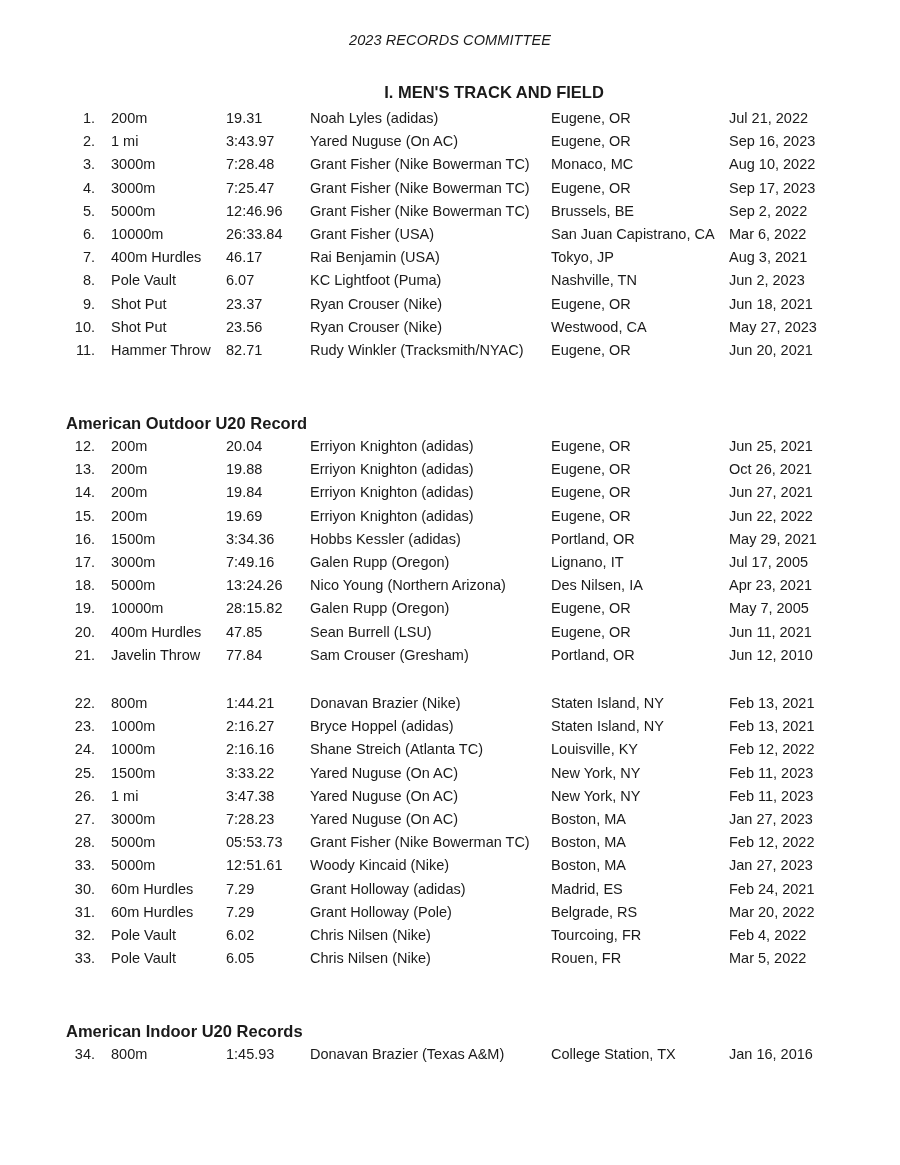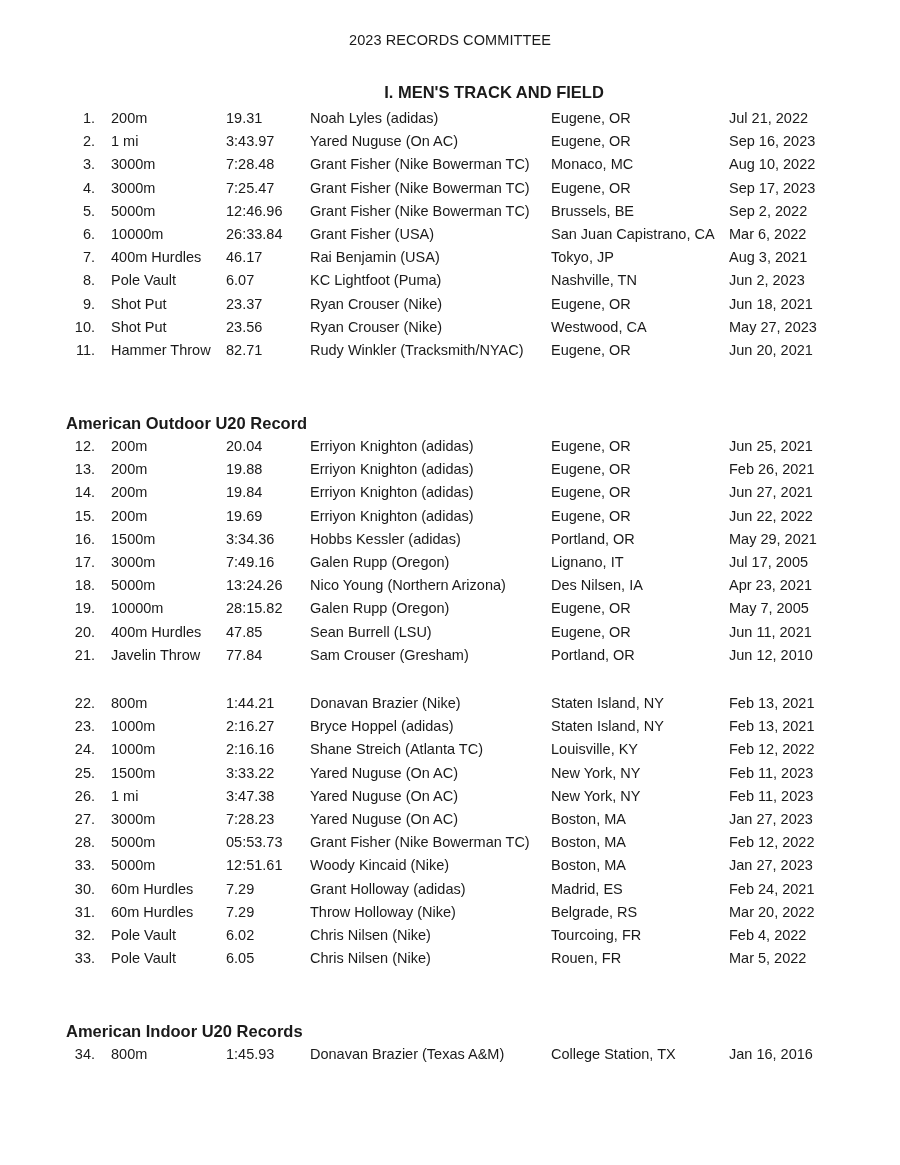--- a/index.html
+++ b/index.html
@@ -2,21 +2,21 @@
 <html><head>
   <meta charset="utf-8">
   <style>
     html, body { margin: 0; padding: 0; background: #ffffff; }
     body {
       width: 900px; height: 1165px; position: relative; overflow: hidden;
       font-family: "Liberation Sans", sans-serif; color: #1a1a1a;
     }
     .committee {
       position: absolute; top: 32px; left: 0; width: 900px; text-align: center;
-      font-size: 14.5px; letter-spacing: 0.1px;
+      font-size: 14.5px; letter-spacing: 0.1px; font-style: italic;
     }
     .section-title {
       position: absolute; top: 83px; left: 0; width: 900px; text-align: center;
       font-size: 16.5px; font-weight: bold; padding-left: 44px;
     }
     .group { position: absolute; left: 66px; width: 800px; }
     .group-title {
       font-size: 16.5px; font-weight: bold; height: 24px; line-height: 24px;
       white-space: nowrap; overflow: hidden;
     }
@@ -140,21 +140,21 @@
         <span class="c-athlete">Erriyon Knighton (adidas)</span>
         <span class="c-venue">Eugene, OR</span>
         <span class="c-date">Jun 25, 2021</span>
       </div>
       <div class="row">
         <span class="c-num">13.</span>
         <span class="c-event">200m</span>
         <span class="c-mark">19.88</span>
         <span class="c-athlete">Erriyon Knighton (adidas)</span>
         <span class="c-venue">Eugene, OR</span>
-        <span class="c-date">Feb 26, 2021</span>
+        <span class="c-date">Oct 26, 2021</span>
       </div>
       <div class="row">
         <span class="c-num">14.</span>
         <span class="c-event">200m</span>
         <span class="c-mark">19.84</span>
         <span class="c-athlete">Erriyon Knighton (adidas)</span>
         <span class="c-venue">Eugene, OR</span>
         <span class="c-date">Jun 27, 2021</span>
       </div>
       <div class="row">
@@ -285,21 +285,21 @@
         <span class="c-event">60m Hurdles</span>
         <span class="c-mark">7.29</span>
         <span class="c-athlete">Grant Holloway (adidas)</span>
         <span class="c-venue">Madrid, ES</span>
         <span class="c-date">Feb 24, 2021</span>
       </div>
       <div class="row">
         <span class="c-num">31.</span>
         <span class="c-event">60m Hurdles</span>
         <span class="c-mark">7.29</span>
-        <span class="c-athlete">Throw Holloway (Nike)</span>
+        <span class="c-athlete">Grant Holloway (Pole)</span>
         <span class="c-venue">Belgrade, RS</span>
         <span class="c-date">Mar 20, 2022</span>
       </div>
       <div class="row">
         <span class="c-num">32.</span>
         <span class="c-event">Pole Vault</span>
         <span class="c-mark">6.02</span>
         <span class="c-athlete">Chris Nilsen (Nike)</span>
         <span class="c-venue">Tourcoing, FR</span>
         <span class="c-date">Feb 4, 2022</span>

